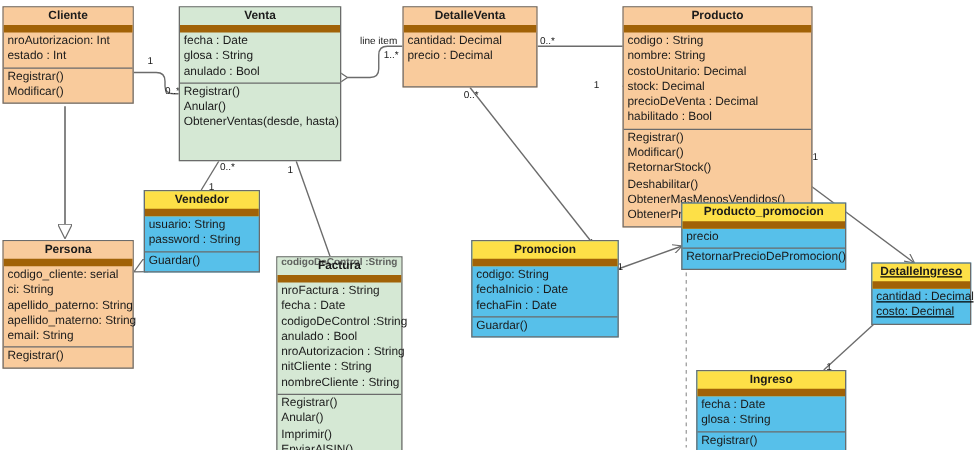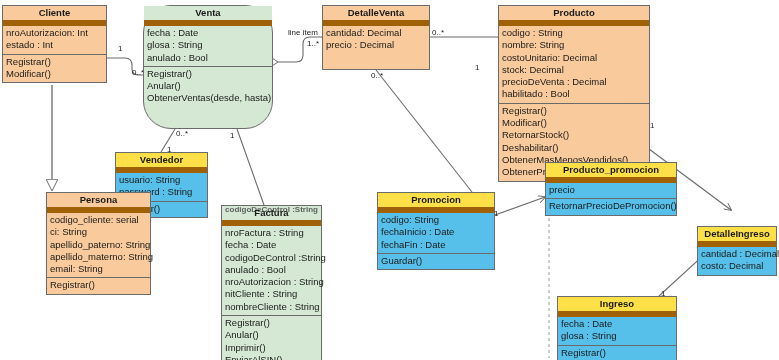--- a/index.html
+++ b/index.html
@@ -172,21 +172,21 @@
     <div class="compartment">
       <div class="row">nroAutorizacion: Int</div>
       <div class="row">estado : Int</div>
     </div>
     <div class="compartment">
       <div class="row">Registrar()</div>
       <div class="row">Modificar()</div>
     </div>
   </div>
 
-  <div class="uml c-green" style="left:143px; top:5px; width:130px; height:124px;border-radius:28px;">
+  <div class="uml c-green" style="left:143px; top:5px; width:130px; height:124px;">
     <div class="title">Venta</div>
     <div class="compartment">
       <div class="row">fecha : Date</div>
       <div class="row">glosa : String</div>
       <div class="row">anulado : Bool</div>
     </div>
     <div class="compartment">
       <div class="row">Registrar()</div>
       <div class="row">Anular()</div>
       <div class="row">ObtenerVentas(desde, hasta)</div>
@@ -225,21 +225,21 @@
     <div class="title">Vendedor</div>
     <div class="compartment">
       <div class="row">usuario: String</div>
       <div class="row">password : String</div>
     </div>
     <div class="compartment">
       <div class="row">Guardar()</div>
     </div>
   </div>
 
-  <div class="uml c-orange" style="left:2px; top:192px; width:105px;margin-left:44px;">
+  <div class="uml c-orange" style="left:2px; top:192px; width:105px;">
     <div class="title">Persona</div>
     <div class="compartment">
       <div class="row">codigo_cliente: serial</div>
       <div class="row">ci: String</div>
       <div class="row">apellido_paterno: String</div>
       <div class="row">apellido_materno: String</div>
       <div class="row">email: String</div>
     </div>
     <div class="compartment">
       <div class="row">Registrar()</div>
@@ -283,21 +283,21 @@
   <div class="uml c-blue" style="left:545px; top:162px; width:132px;">
     <div class="title">Producto_promocion</div>
     <div class="compartment">
       <div class="row">precio</div>
     </div>
     <div class="compartment">
       <div class="row">RetornarPrecioDePromocion()</div>
     </div>
   </div>
 
-  <div class="uml c-blue" style="left:697px; top:226px; width:80px;">
+  <div class="uml c-blue" style="left:697px; top:210px; width:80px;text-decoration:underline;">
     <div class="title">DetalleIngreso</div>
     <div class="compartment">
       <div class="row">cantidad : Decimal</div>
       <div class="row">costo: Decimal</div>
     </div>
   </div>
 
   <div class="uml c-blue" style="left:557px; top:296px; width:120px;">
     <div class="title">Ingreso</div>
     <div class="compartment">

